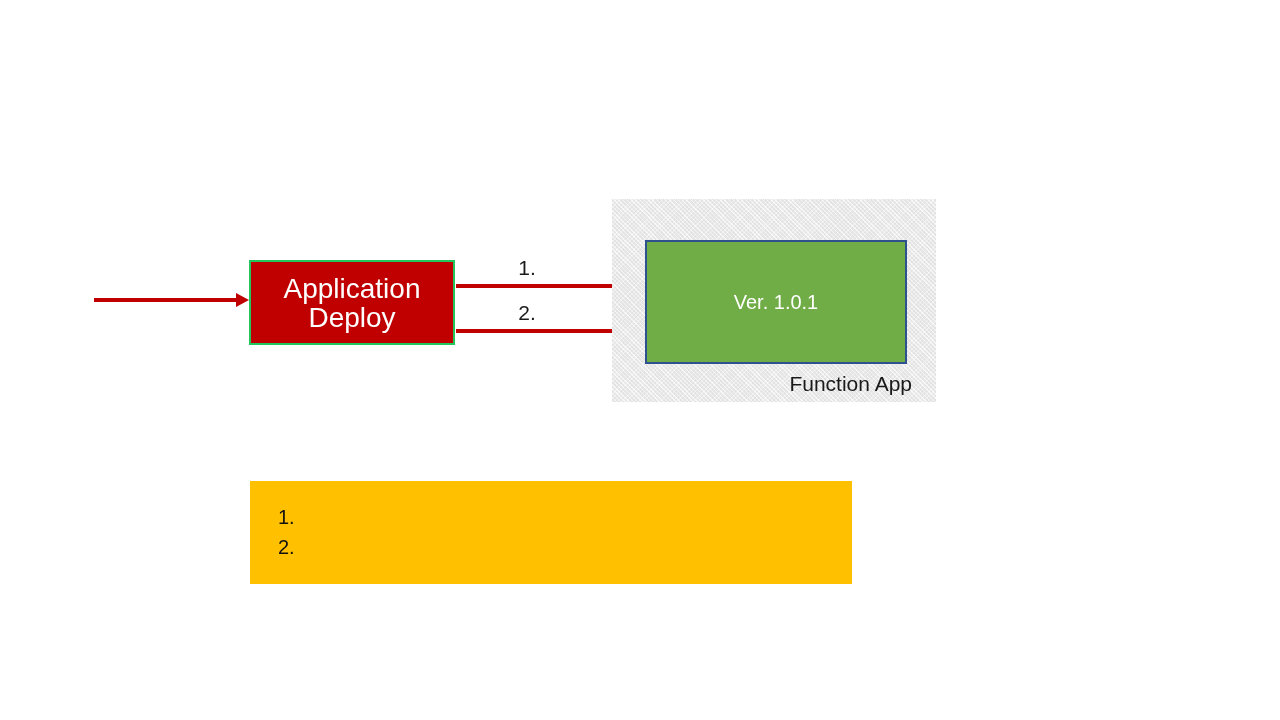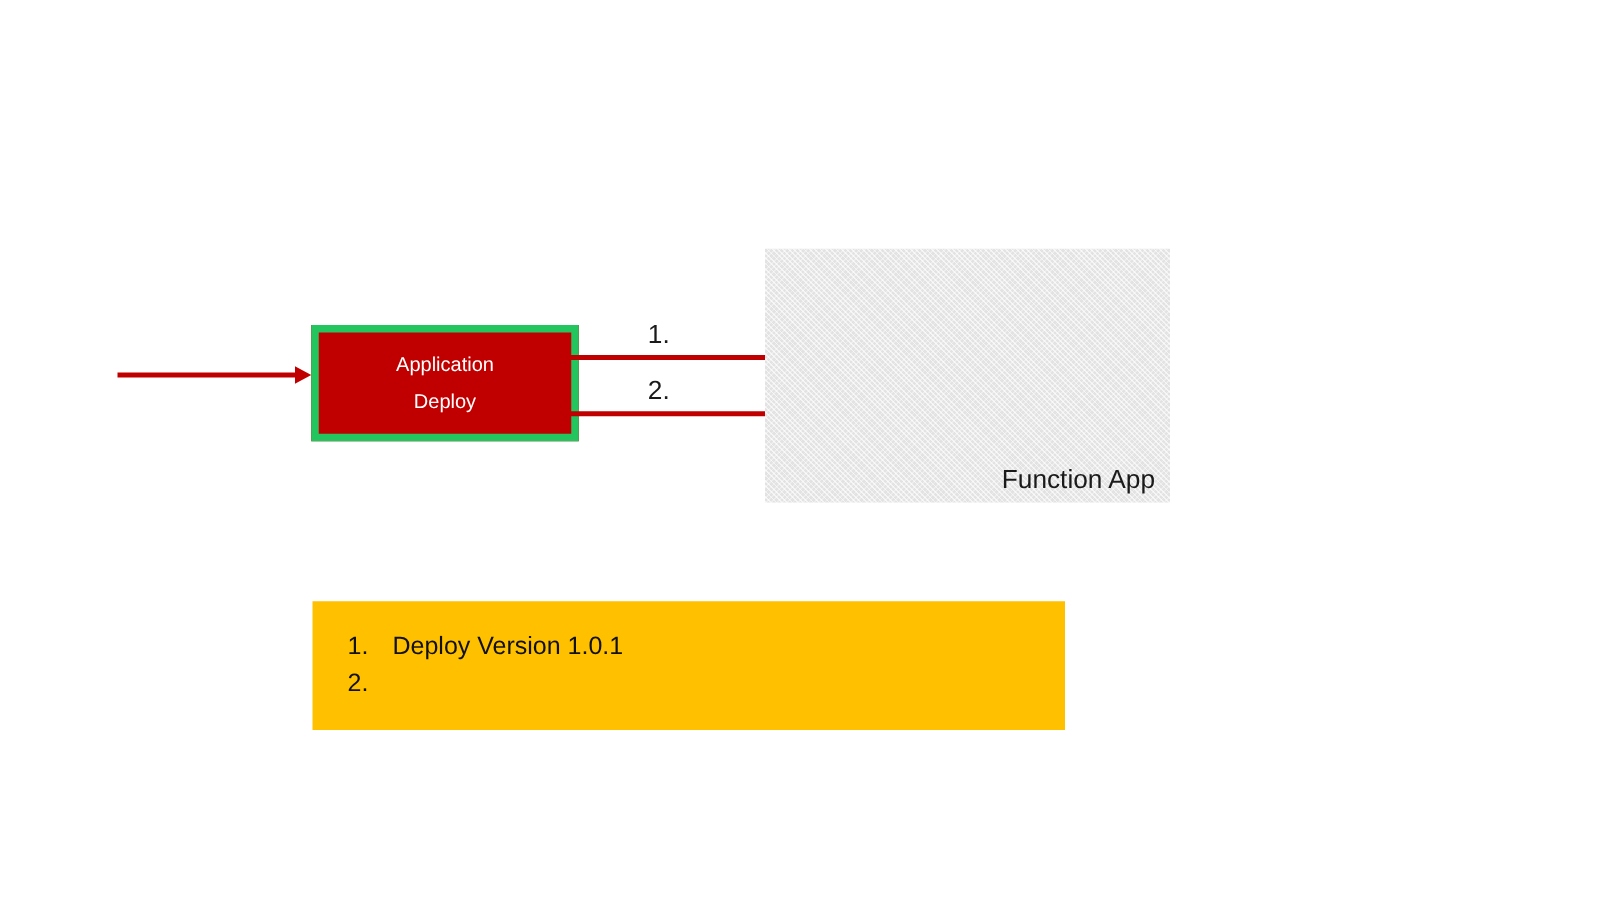--- a/index.html
+++ b/index.html
@@ -15,48 +15,48 @@
     background: #ffffff;
     overflow: hidden;
   }
 
   
   .router-box {
     position: absolute;
     left: 249px; top: 260px;
     width: 202px; height: 81px;
     background: #C00000;
-    border: 6px solid #22c55e;
+    border: 2px solid #22c55e;
     color: #ffffff;
     display: flex;
     flex-direction: column;
     align-items: center;
     justify-content: center;
-    font-size: 16px;
+    font-size: 28px;
     line-height: 29px;
     text-align: center;
   }
 
   
   .function-app {
     position: absolute;
     left: 612px; top: 199px;
     width: 324px; height: 203px;
     background-color: #EBEBEB;
     background-image:
       repeating-linear-gradient(45deg,
         rgba(255,255,255,0.55) 0px, rgba(255,255,255,0.55) 1px,
         rgba(0,0,0,0.02) 1px, rgba(0,0,0,0.02) 3px),
       repeating-linear-gradient(-45deg,
         rgba(255,255,255,0.35) 0px, rgba(255,255,255,0.35) 1px,
         rgba(0,0,0,0.015) 1px, rgba(0,0,0,0.015) 3px);
   }
   .function-app-label {
     position: absolute;
-    right: 12px; bottom: 6px;
+    right: 24px; bottom: 6px;
     color: #1a1a1a;
     font-size: 21px;
   }
 
   
   .version-box {
     position: absolute;
     left: 645px; top: 240px;
     width: 258px; height: 120px;
     background: #70AD47;
@@ -149,26 +149,28 @@
   <div class="arrow-label" id="arrow-2-label">2.</div>
   <div class="arrow" id="arrow-2">
     <div class="shaft"></div>
     <div class="head"></div>
   </div>
 
   <div class="function-app">
     <div class="function-app-label">Function App</div>
   </div>
 
+  <div class="version-box">
+    <span>Ver. 1.0.1</span>
+  </div>
 
   <div class="legend-box">
     <div class="legend-rows">
       <div class="legend-row">
         <span class="legend-num">1.</span>
-        <span class="legend-text">Deploy Version 1.0.1</span>
       </div>
       <div class="legend-row">
         <span class="legend-num">2.</span>
       </div>
     </div>
   </div>
 
 </div>
 
 </body></html>

